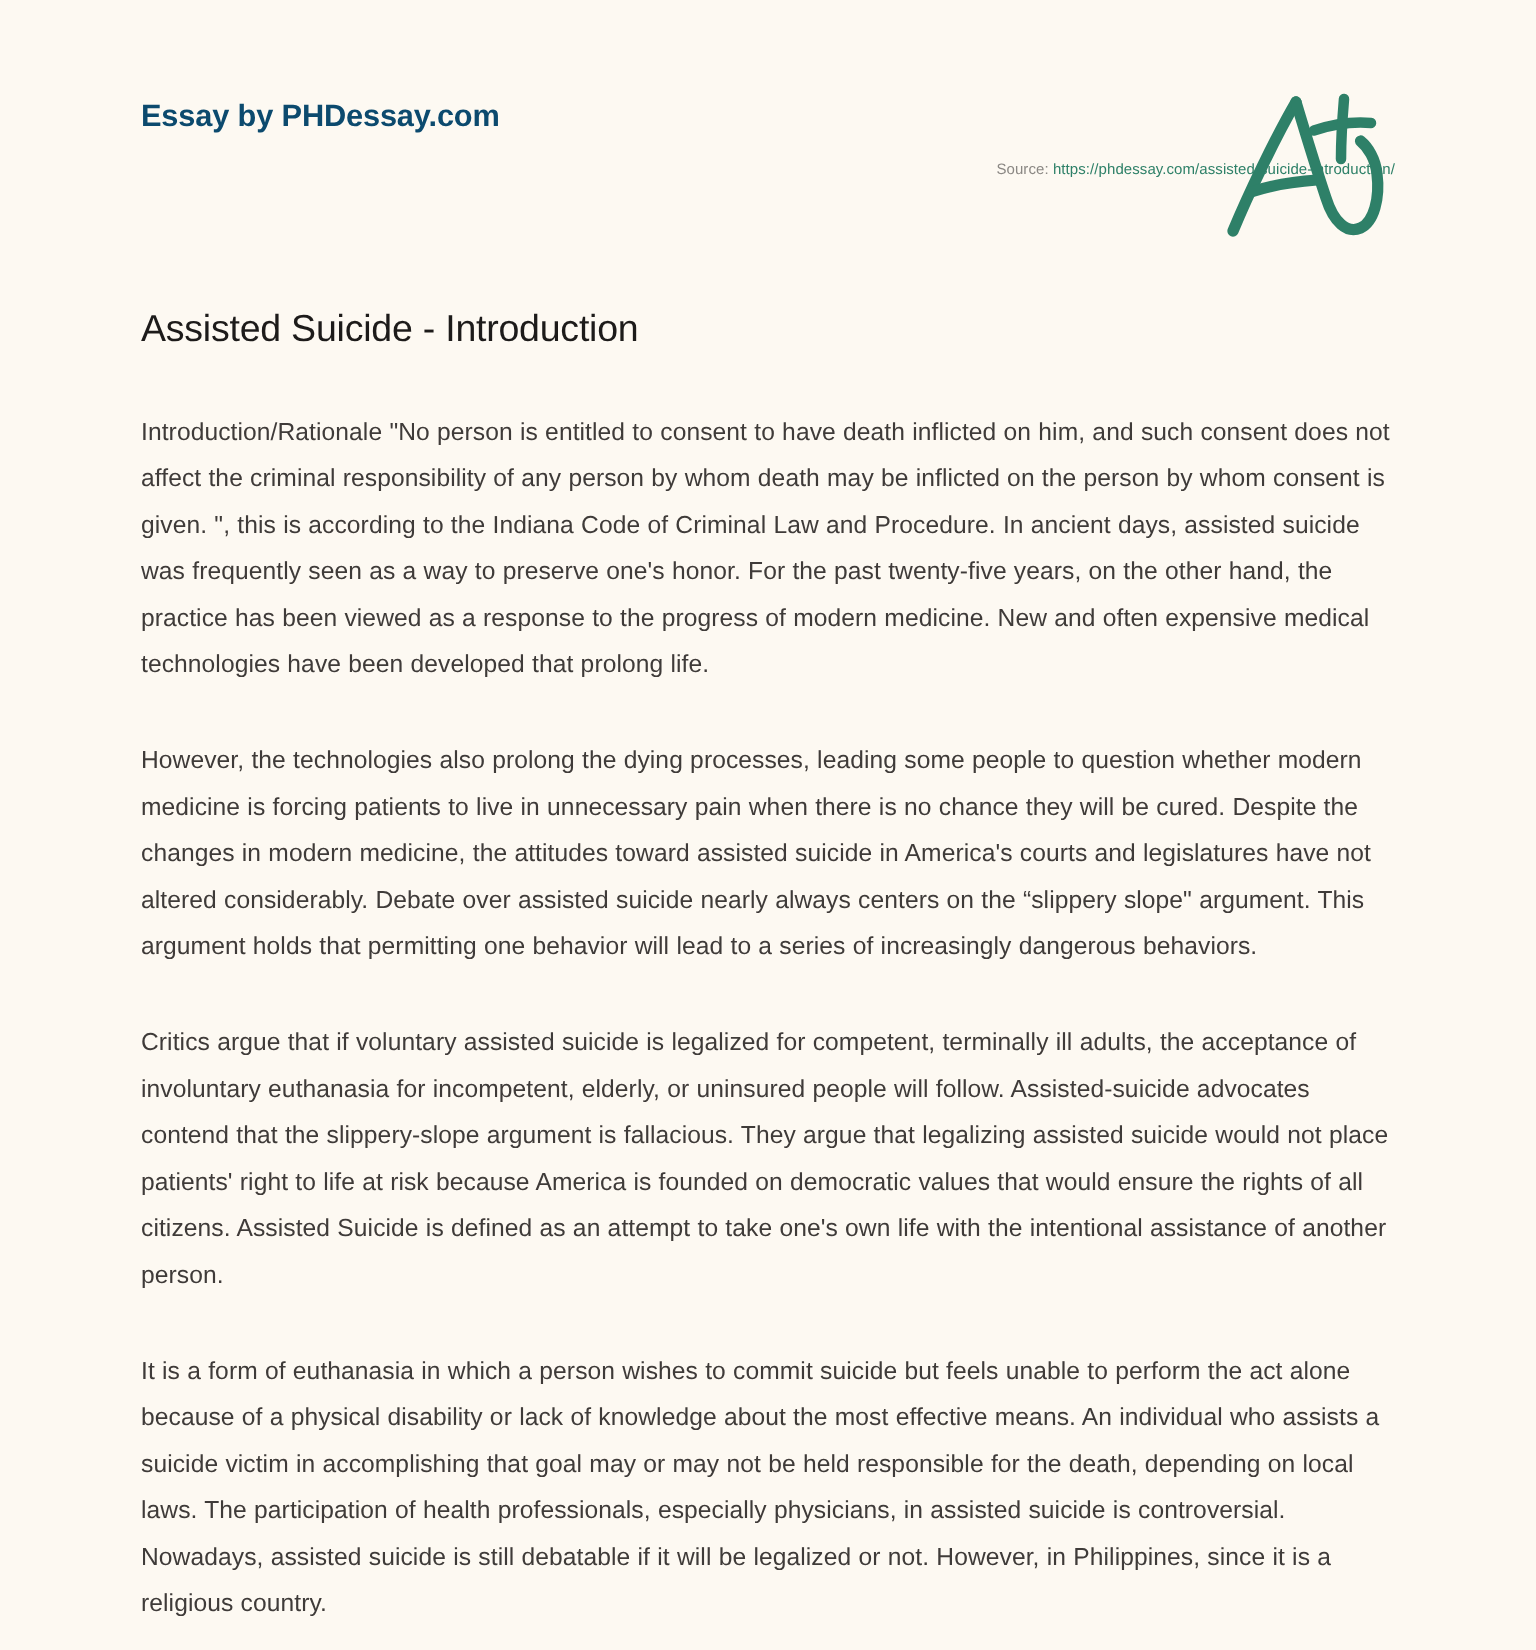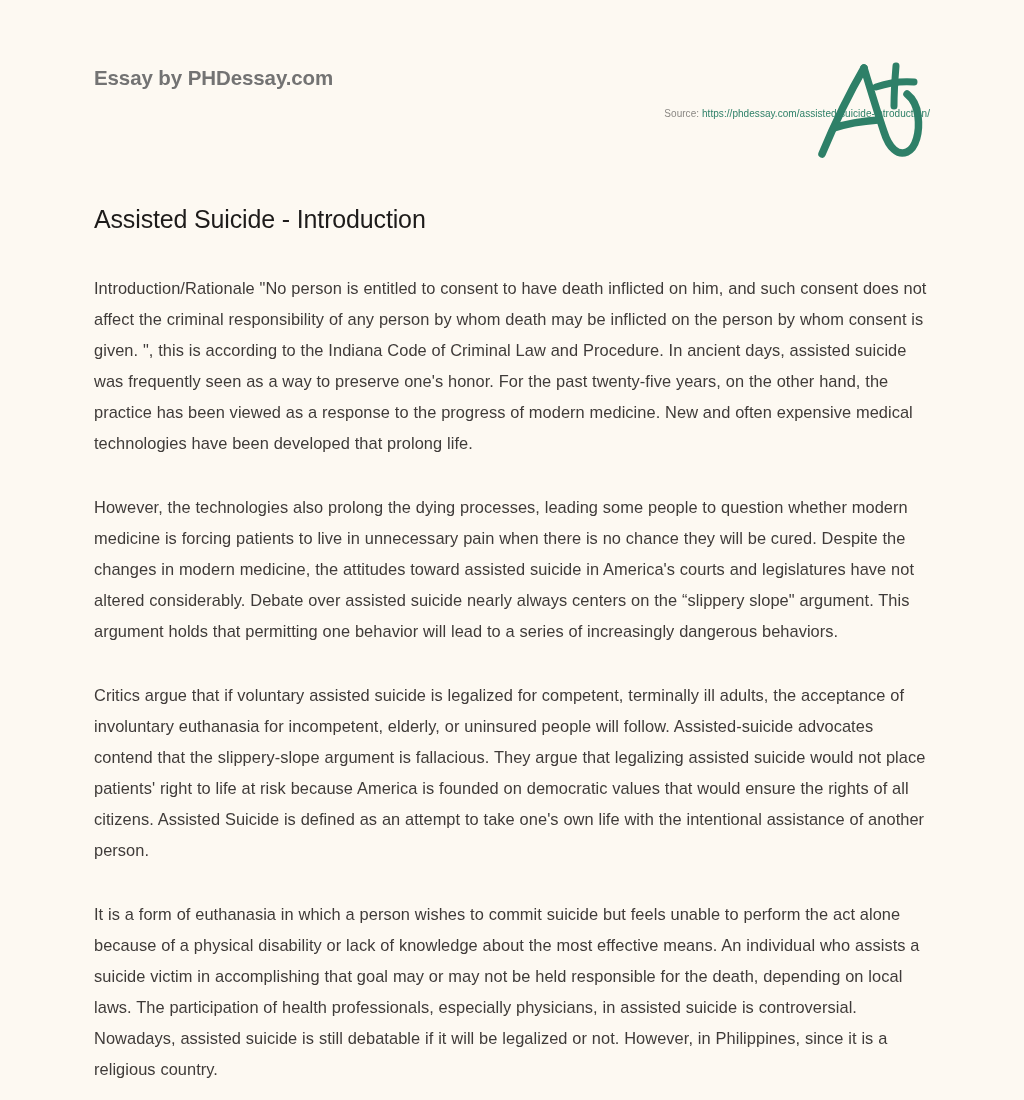--- a/index.html
+++ b/index.html
@@ -22,21 +22,21 @@
     padding: 0 94px;
   }
   
   .header {
     position: relative;
     padding-top: 66px;
   }
   .brand-line {
     font-size: 20.5px;
     font-weight: bold;
-    color: #737373;
+    color: #0c4a6e;
     letter-spacing: -0.1px;
     line-height: 1.2;
   }
   .source-line {
     margin-top: 16px;
     font-size: 10px;
     line-height: 1.3;
     color: #8b8884;
     letter-spacing: 0.05px;
     text-align: right;

